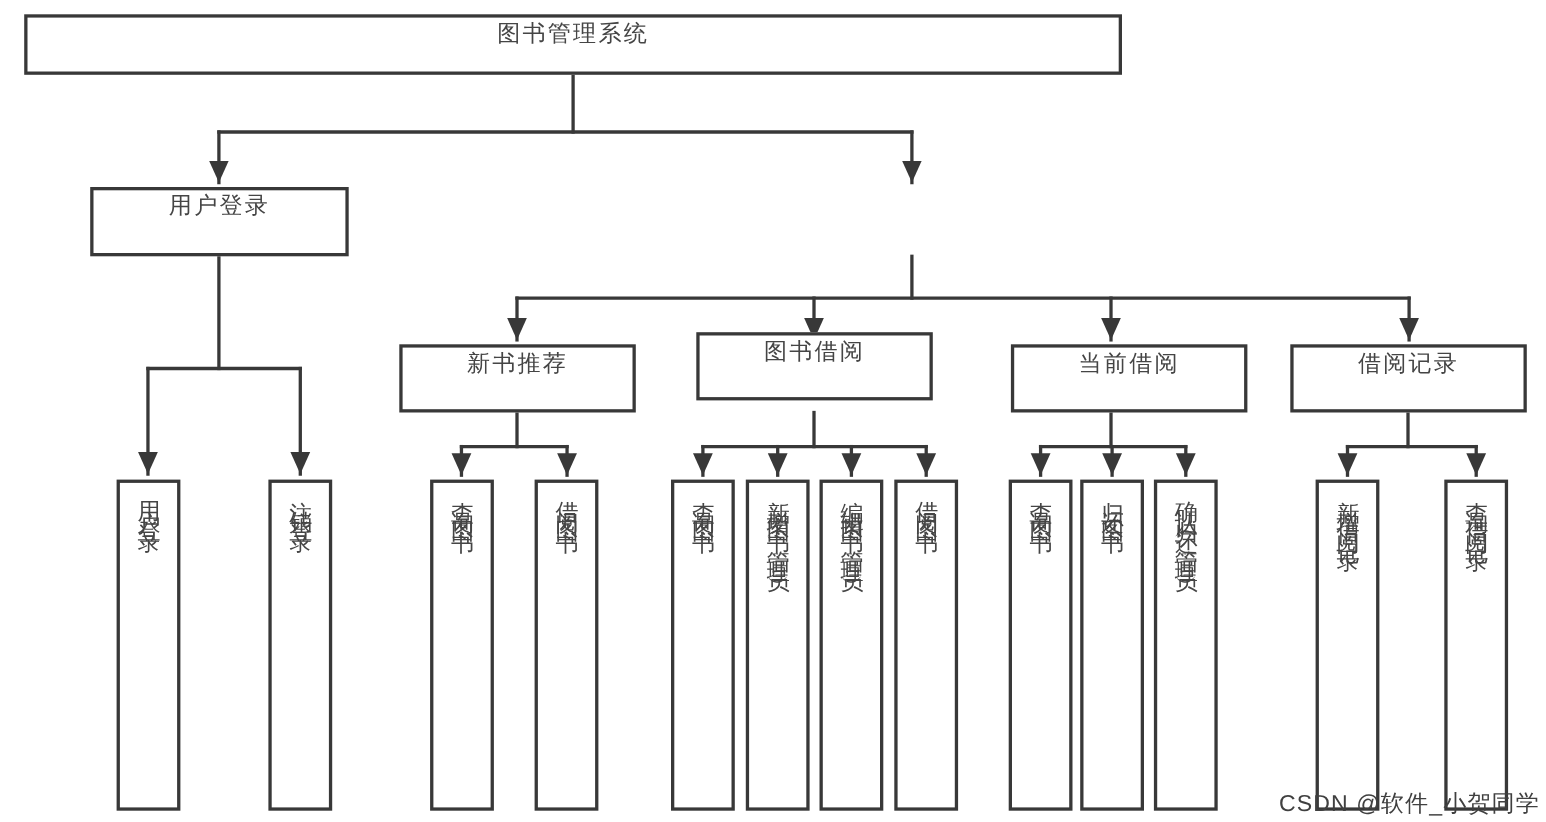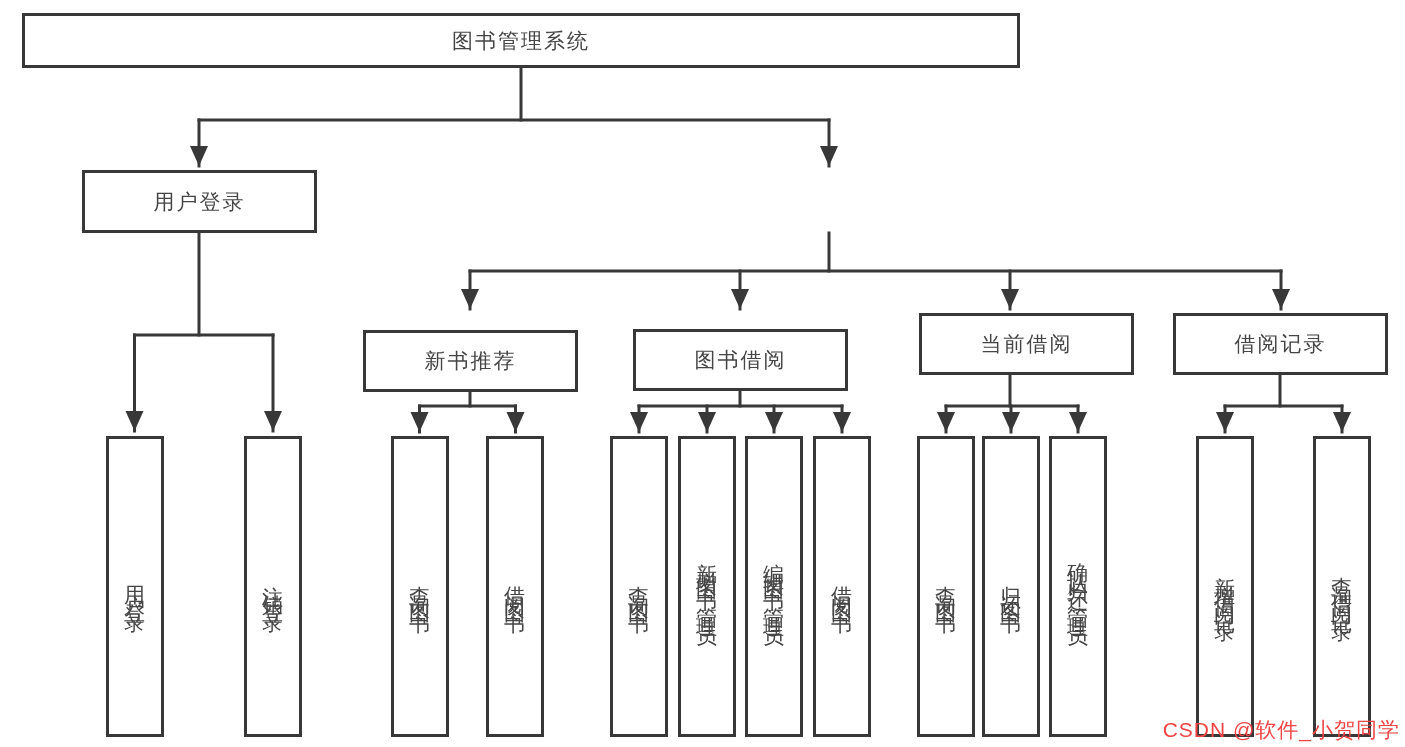--- a/index.html
+++ b/index.html
@@ -15,21 +15,21 @@
     position: absolute;
     left: 0; top: 0;
     z-index: 0;
   }
   .node, .leaf {
     position: absolute;
     box-sizing: border-box;
     border: 3px solid #383838;
     background: #ffffff;
     display: flex;
-    align-items: center;
+    align-items: flex-start;
     justify-content: center;
     z-index: 1;
     color: #454545;
   }
   .node span {
     font-size: 21px;
     letter-spacing: 2px;
     white-space: nowrap;
   }
   .leaf span {
@@ -38,30 +38,30 @@
     font-size: 21px;
     letter-spacing: 9px;
     line-height: 1;
   }
   #watermark {
     position: absolute;
     right: 5px;
     bottom: 3px;
     z-index: 2;
     font-size: 21px;
-    color: #ef4444;
+    color: #404040;
     letter-spacing: 1px;
     white-space: nowrap;
   }
   
   #n-root   { left: 22px;  top: 13px;  width: 998px; height: 55px; }
   #n-login  { left: 82px;  top: 170px; width: 235px; height: 63px; }
   #n-mgmt   { left: 712px; top: 170px; width: 233px; height: 63px; }
-  #n-newb   { left: 363px; top: 330px; width: 215px; height: 62px; }
-  #n-borrow { left: 633px; top: 329px; width: 215px; height: 62px; }
+  #n-newb   { left: 363px; top: 313px; width: 215px; height: 62px; }
+  #n-borrow { left: 633px; top: 302px; width: 215px; height: 62px; }
   #n-cur    { left: 903px; top: 313px; width: 215px; height: 62px; margin-left: 16px; }
   #n-rec    { left: 1173px;top: 313px; width: 215px; height: 62px; }
   .leaf     { top: 436px; width: 58px; height: 301px; }
   #l-ul  { left: 106px; }
   #l-lo  { left: 244px; }
   #l-nq  { left: 391px; }
   #l-nb  { left: 486px; }
   #l-bq  { left: 610px; }
   #l-ba  { left: 678px; }
   #l-be  { left: 745px; }

